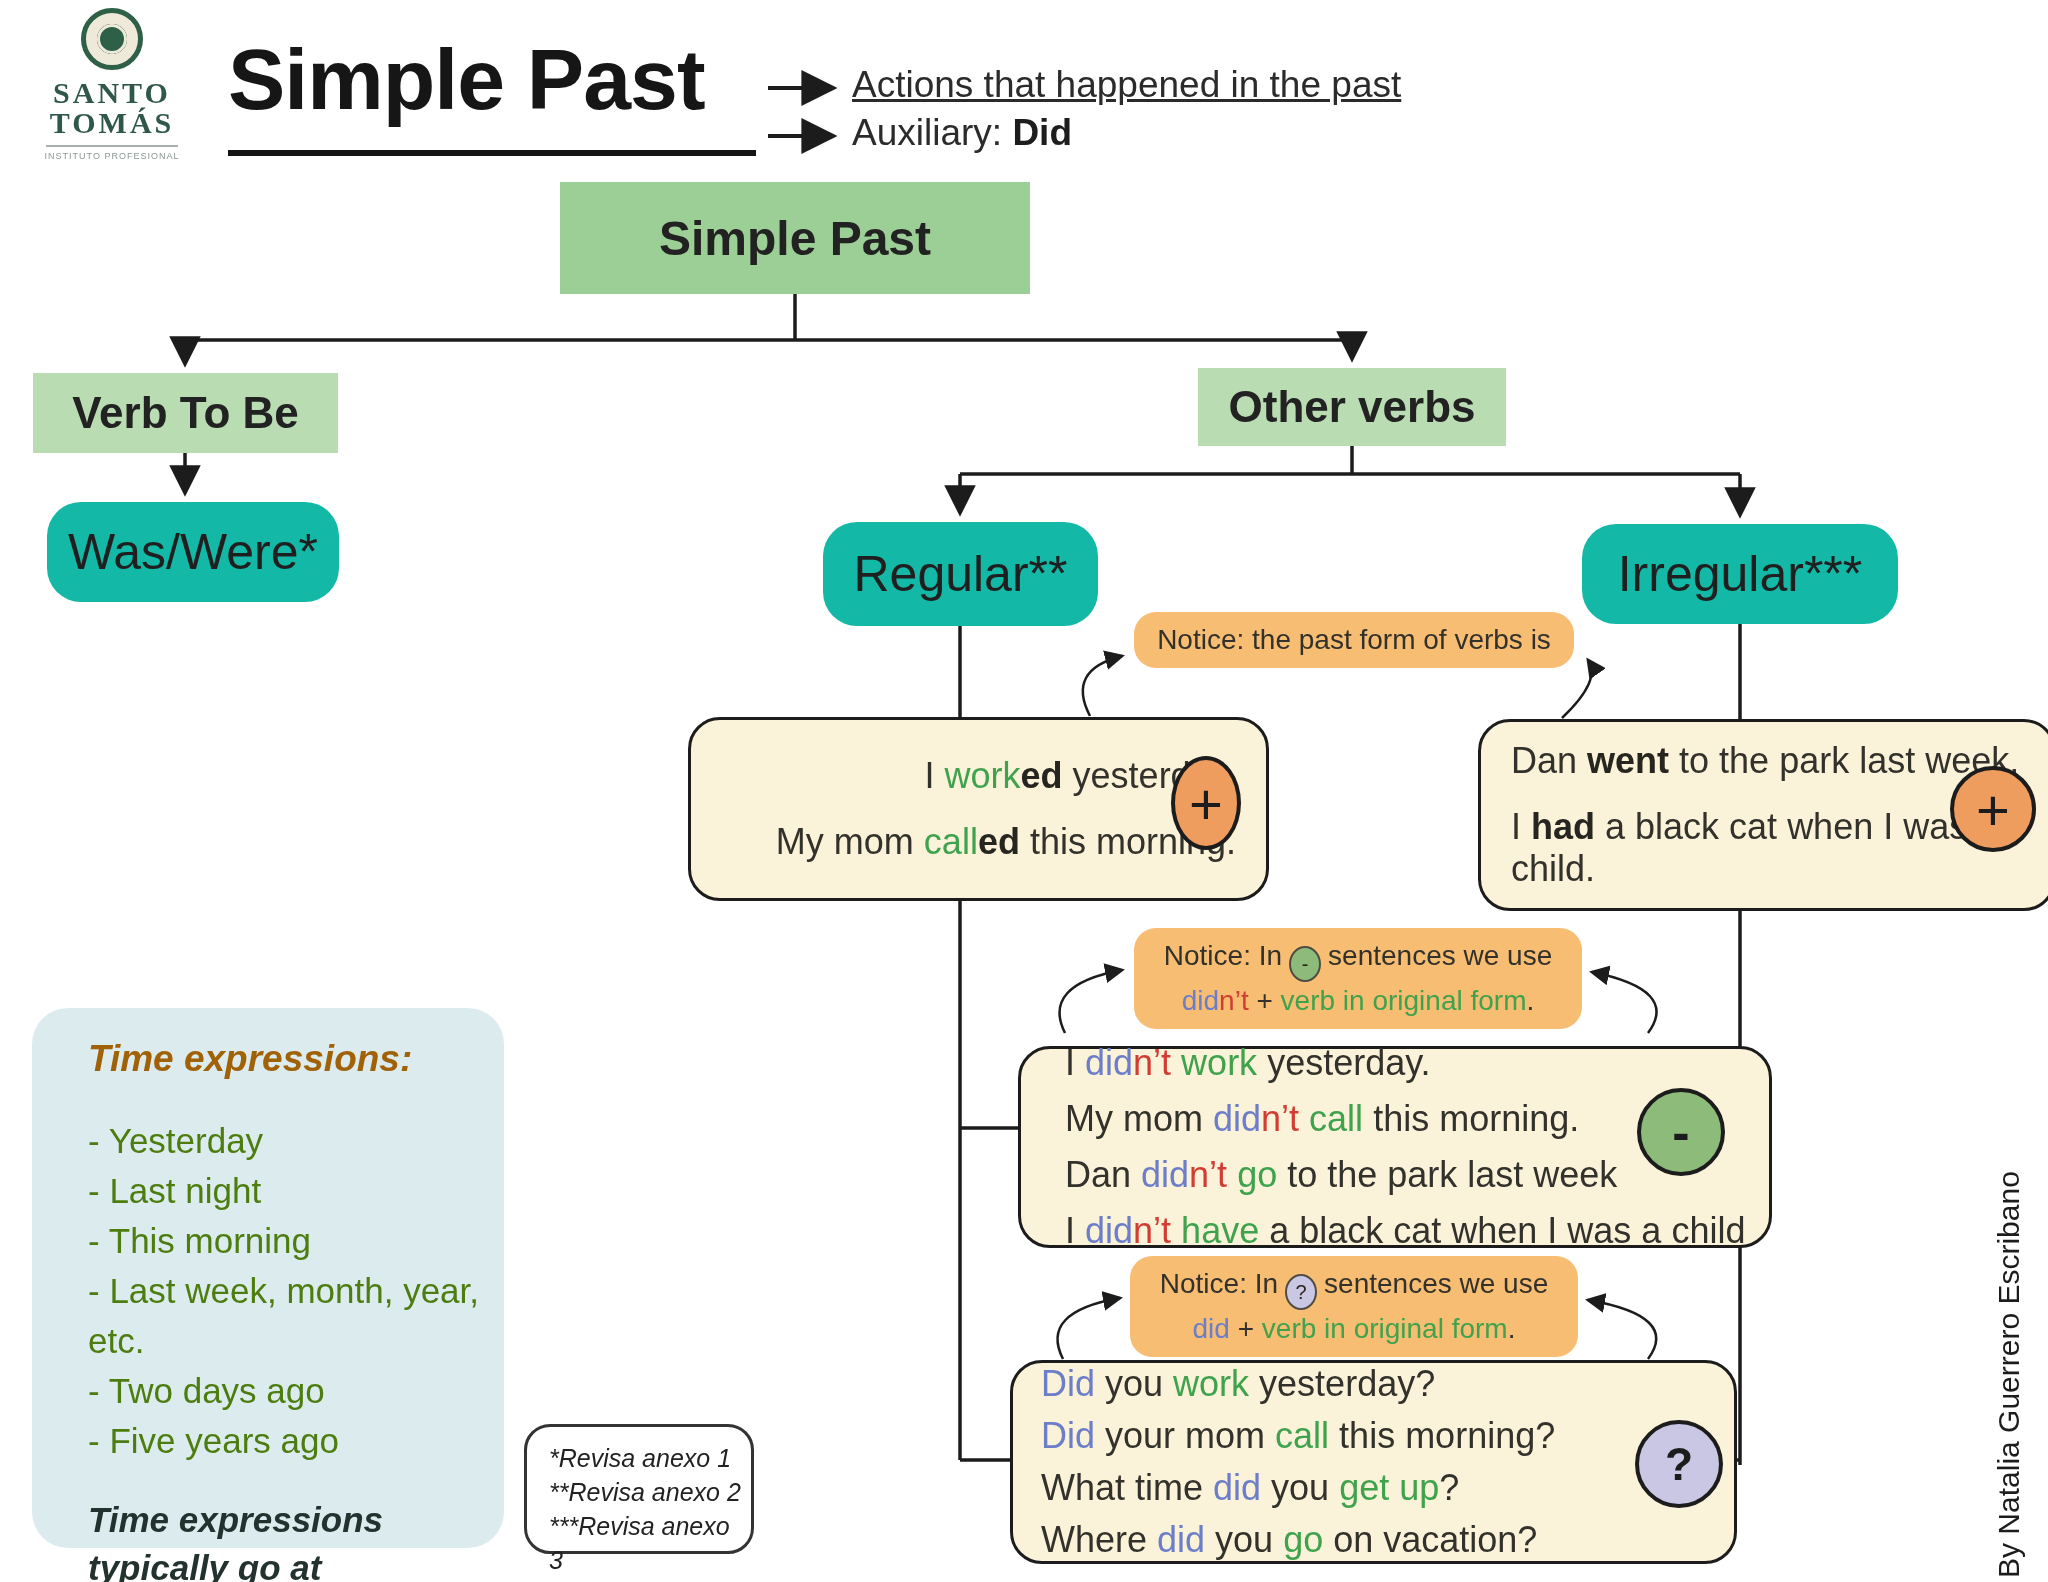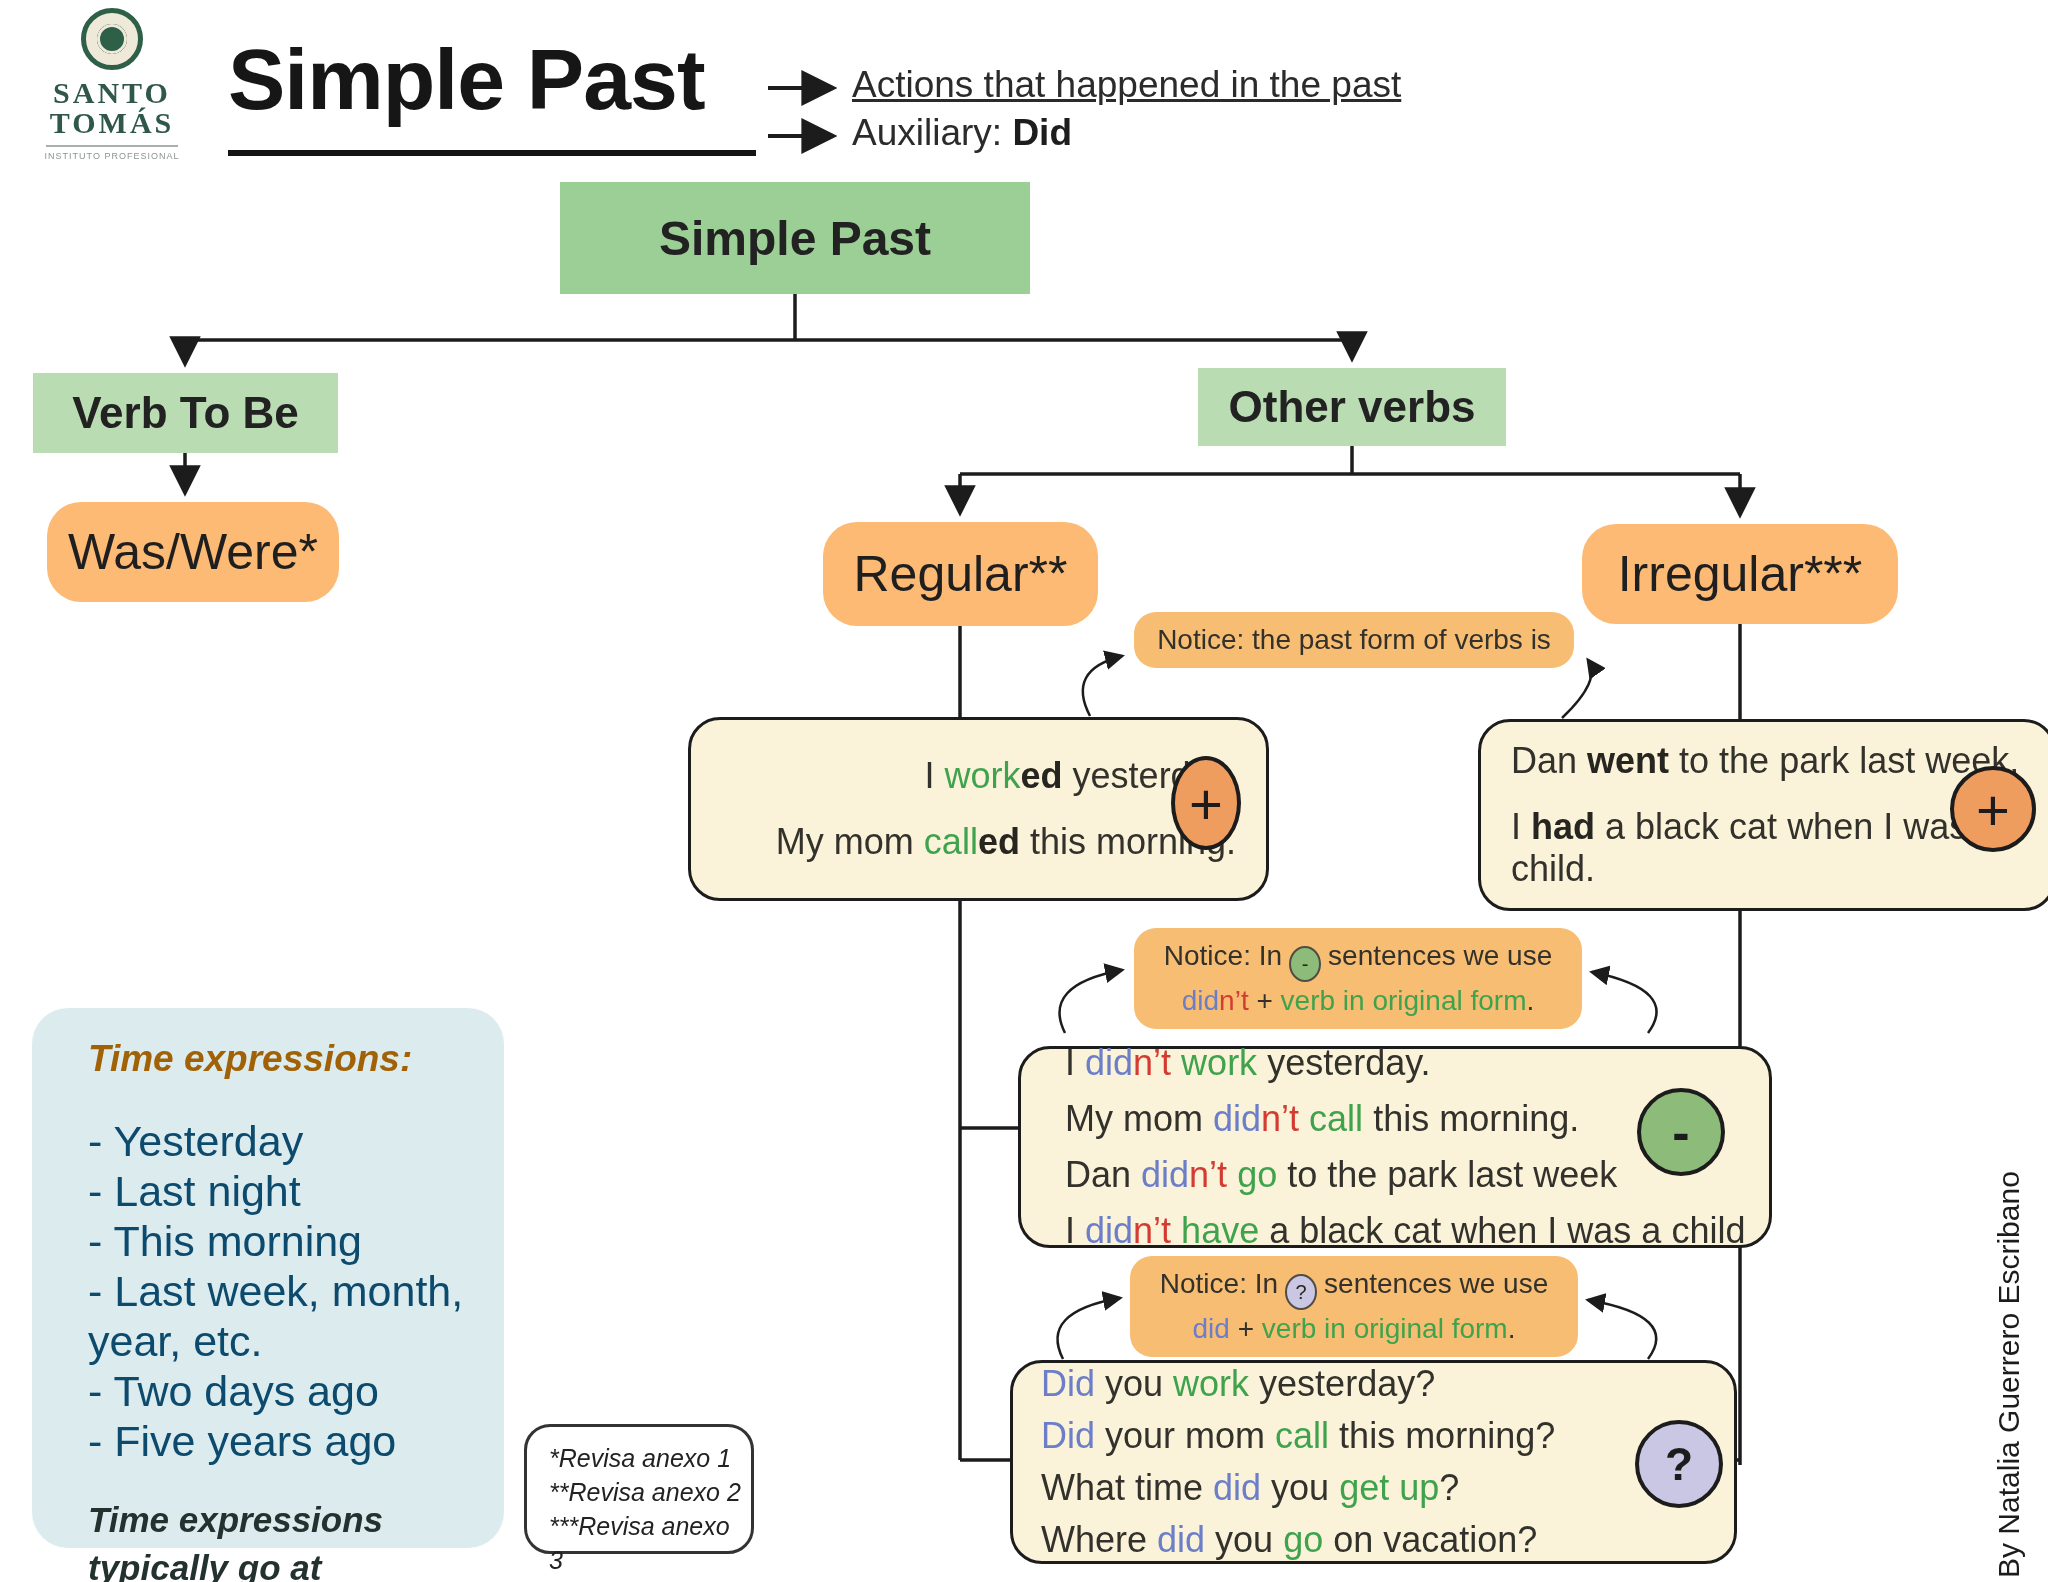--- a/index.html
+++ b/index.html
@@ -21,21 +21,21 @@
   
   .big-title{position:absolute;left:228px;top:30px;font-size:86px;font-weight:bold;color:#161616;
              letter-spacing:-1px;z-index:2;}
   .title-underline{position:absolute;left:228px;top:150px;width:528px;height:6px;background:#141414;z-index:2;}
   .hpoint{position:absolute;left:852px;font-size:37px;color:#2b2b2b;z-index:2;white-space:nowrap;}
   .hpoint b{color:#1d1d1d;}
   
   .gnode{position:absolute;display:flex;align-items:center;justify-content:center;
          font-weight:bold;color:#222;z-index:2;}
   .ynode{position:absolute;display:flex;align-items:center;justify-content:center;
-         background:#fdba74;border-radius:34px;font-size:50px;color:#1f1f1f;z-index:2;}
+         background:#14b8a6;border-radius:34px;font-size:50px;color:#1f1f1f;z-index:2;}
   #node-root{left:560px;top:182px;width:470px;height:112px;background:#9ccf96;font-size:48px;}
   #node-verbtobe{left:33px;top:373px;width:305px;height:80px;background:#b9dcb2;font-size:44px;}
   #node-otherverbs{left:1198px;top:368px;width:308px;height:78px;background:#b9dcb2;font-size:44px;}
   #node-waswere{left:47px;top:502px;width:292px;height:100px;}
   #node-regular{left:823px;top:522px;width:275px;height:104px;}
   #node-irregular{left:1582px;top:524px;width:316px;height:100px;}
   
   .notice{position:absolute;background:#f7bd72;border-radius:22px;text-align:center;
           font-size:28px;line-height:38px;color:#2c2417;padding:9px 20px;z-index:2;}
   #notice-pos{left:1134px;top:612px;width:400px;}
@@ -66,21 +66,21 @@
   .seg-bp,.seg-bm,.seg-bq{display:inline-flex;align-items:center;justify-content:center;
       width:28px;height:32px;border:2px solid #4f4c43;border-radius:50%;font-size:20px;
       margin:0 7px;vertical-align:-6px;color:#2c2417;}
   .seg-bp{background:#f0a064;}
   .seg-bm{background:#8cbb7a;}
   .seg-bq{background:#c9c7e4;}
   
   .timebox{position:absolute;left:32px;top:1008px;width:472px;height:540px;background:#dcecee;
            border-radius:36px;padding:30px 20px 0 56px;box-sizing:border-box;z-index:2;}
   .time-title{font-size:37px;font-weight:bold;font-style:italic;color:#a16207;margin-bottom:36px;}
-  .time-item{font-size:43px;line-height:50px;color:#0c4a6e;}
+  .time-item{font-size:35px;line-height:50px;color:#4d7c0f;}
   .time-note{margin-top:30px;font-size:35px;line-height:48px;font-weight:bold;font-style:italic;color:#23322f;}
   
   .annex{position:absolute;left:524px;top:1424px;width:230px;height:130px;background:#ffffff;
          border:3px solid #333;border-radius:26px;padding:14px 10px 10px 22px;box-sizing:border-box;z-index:2;}
   .annex-line{font-style:italic;font-size:25px;line-height:34px;color:#222;}
   
   .attribution{position:absolute;left:1992px;top:1578px;width:480px;font-size:30px;color:#1c1c1c;
                transform:rotate(-90deg);transform-origin:top left;z-index:2;}
 </style>
 </head>

